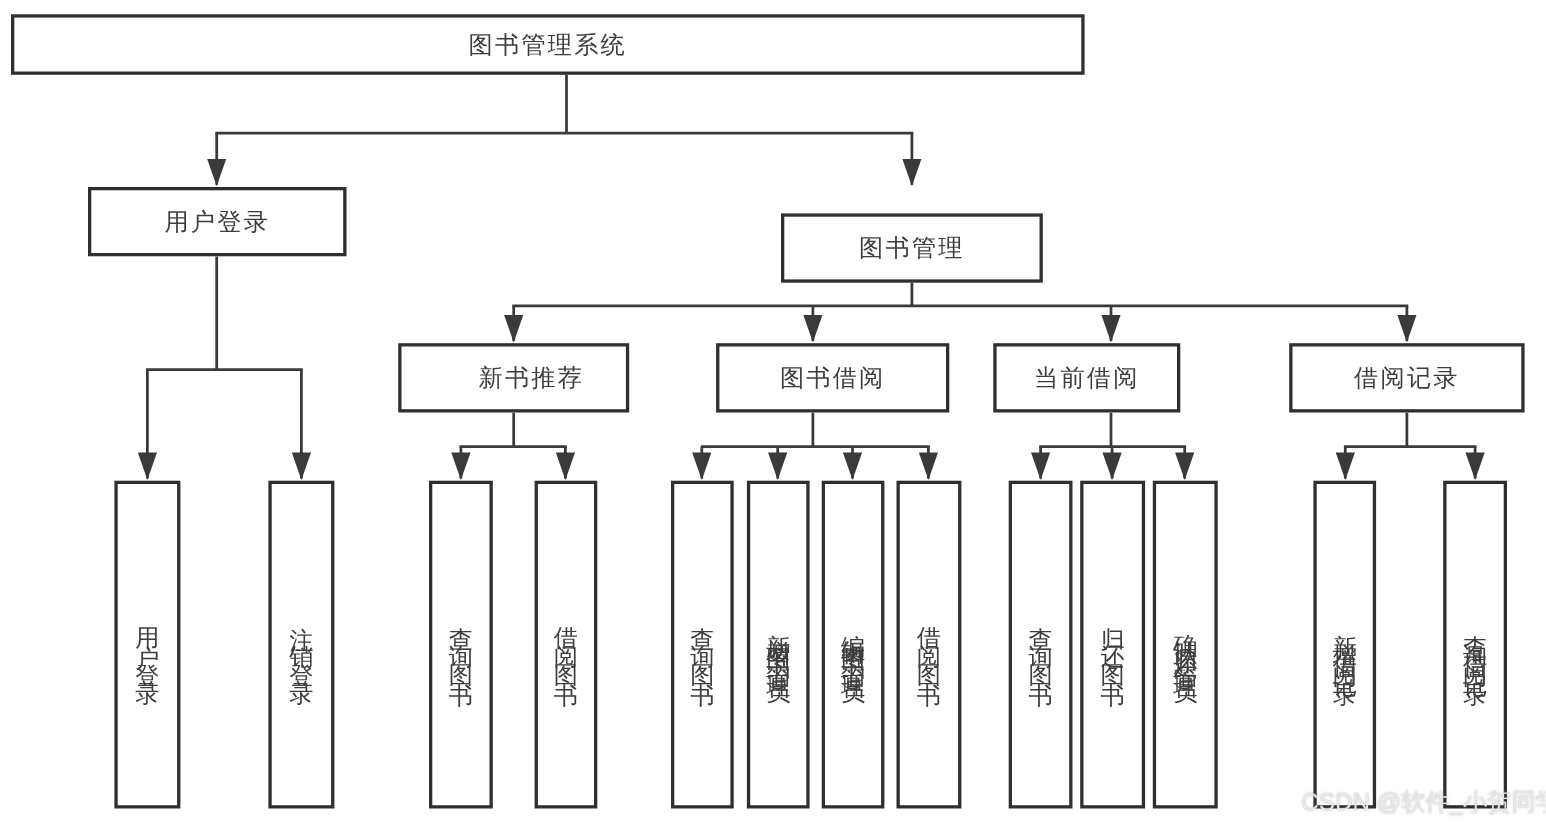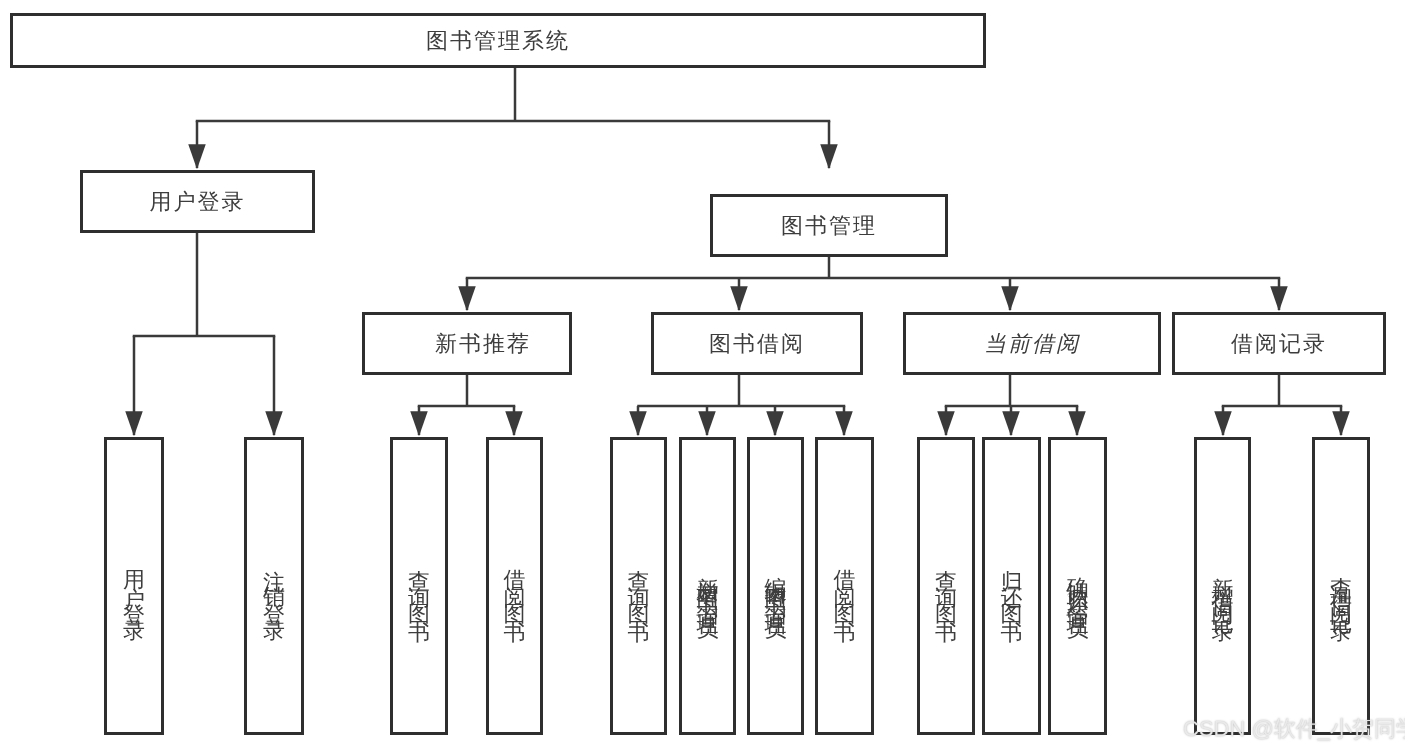--- a/index.html
+++ b/index.html
@@ -95,21 +95,21 @@
     </g>
   </svg>
 
   <div class="node h-node" style="left:10px;top:13px;width:976px;height:55px;">图书管理系统</div>
 
   <div class="node h-node" style="left:80px;top:170px;width:235px;height:63px;">用户登录</div>
   <div class="node h-node" style="left:710px;top:170px;width:238px;height:63px;margin-top:24px;">图书管理</div>
 
   <div class="node h-node" style="left:362px;top:312px;width:210px;height:63px;padding-left:32px;">新书推荐</div>
   <div class="node h-node" style="left:633px;top:312px;width:212px;height:63px;margin-left:18px;">图书借阅</div>
-  <div class="node h-node" style="left:903px;top:312px;width:258px;height:63px;font-style:italic;">当前借阅</div>
+  <div class="node h-node" style="left:903px;top:312px;width:170px;height:63px;">当前借阅</div>
   <div class="node h-node" style="left:1172px;top:312px;width:214px;height:63px;">借阅记录</div>
 
   <div class="node leaf ls4" style="left:104px;top:437px;width:60px;height:298px;">用户登录</div>
   <div class="node leaf ls4" style="left:244px;top:437px;width:60px;height:298px;">注销登录</div>
 
   <div class="node leaf ls4" style="left:390px;top:437px;width:58px;height:298px;">查询图书</div>
   <div class="node leaf ls4" style="left:486px;top:437px;width:57px;height:298px;">借阅图书</div>
 
   <div class="node leaf ls4" style="left:610px;top:437px;width:57px;height:298px;">查询图书</div>
   <div class="node leaf ls9" style="left:679px;top:437px;width:57px;height:298px;">新增图书（管理员）</div>

